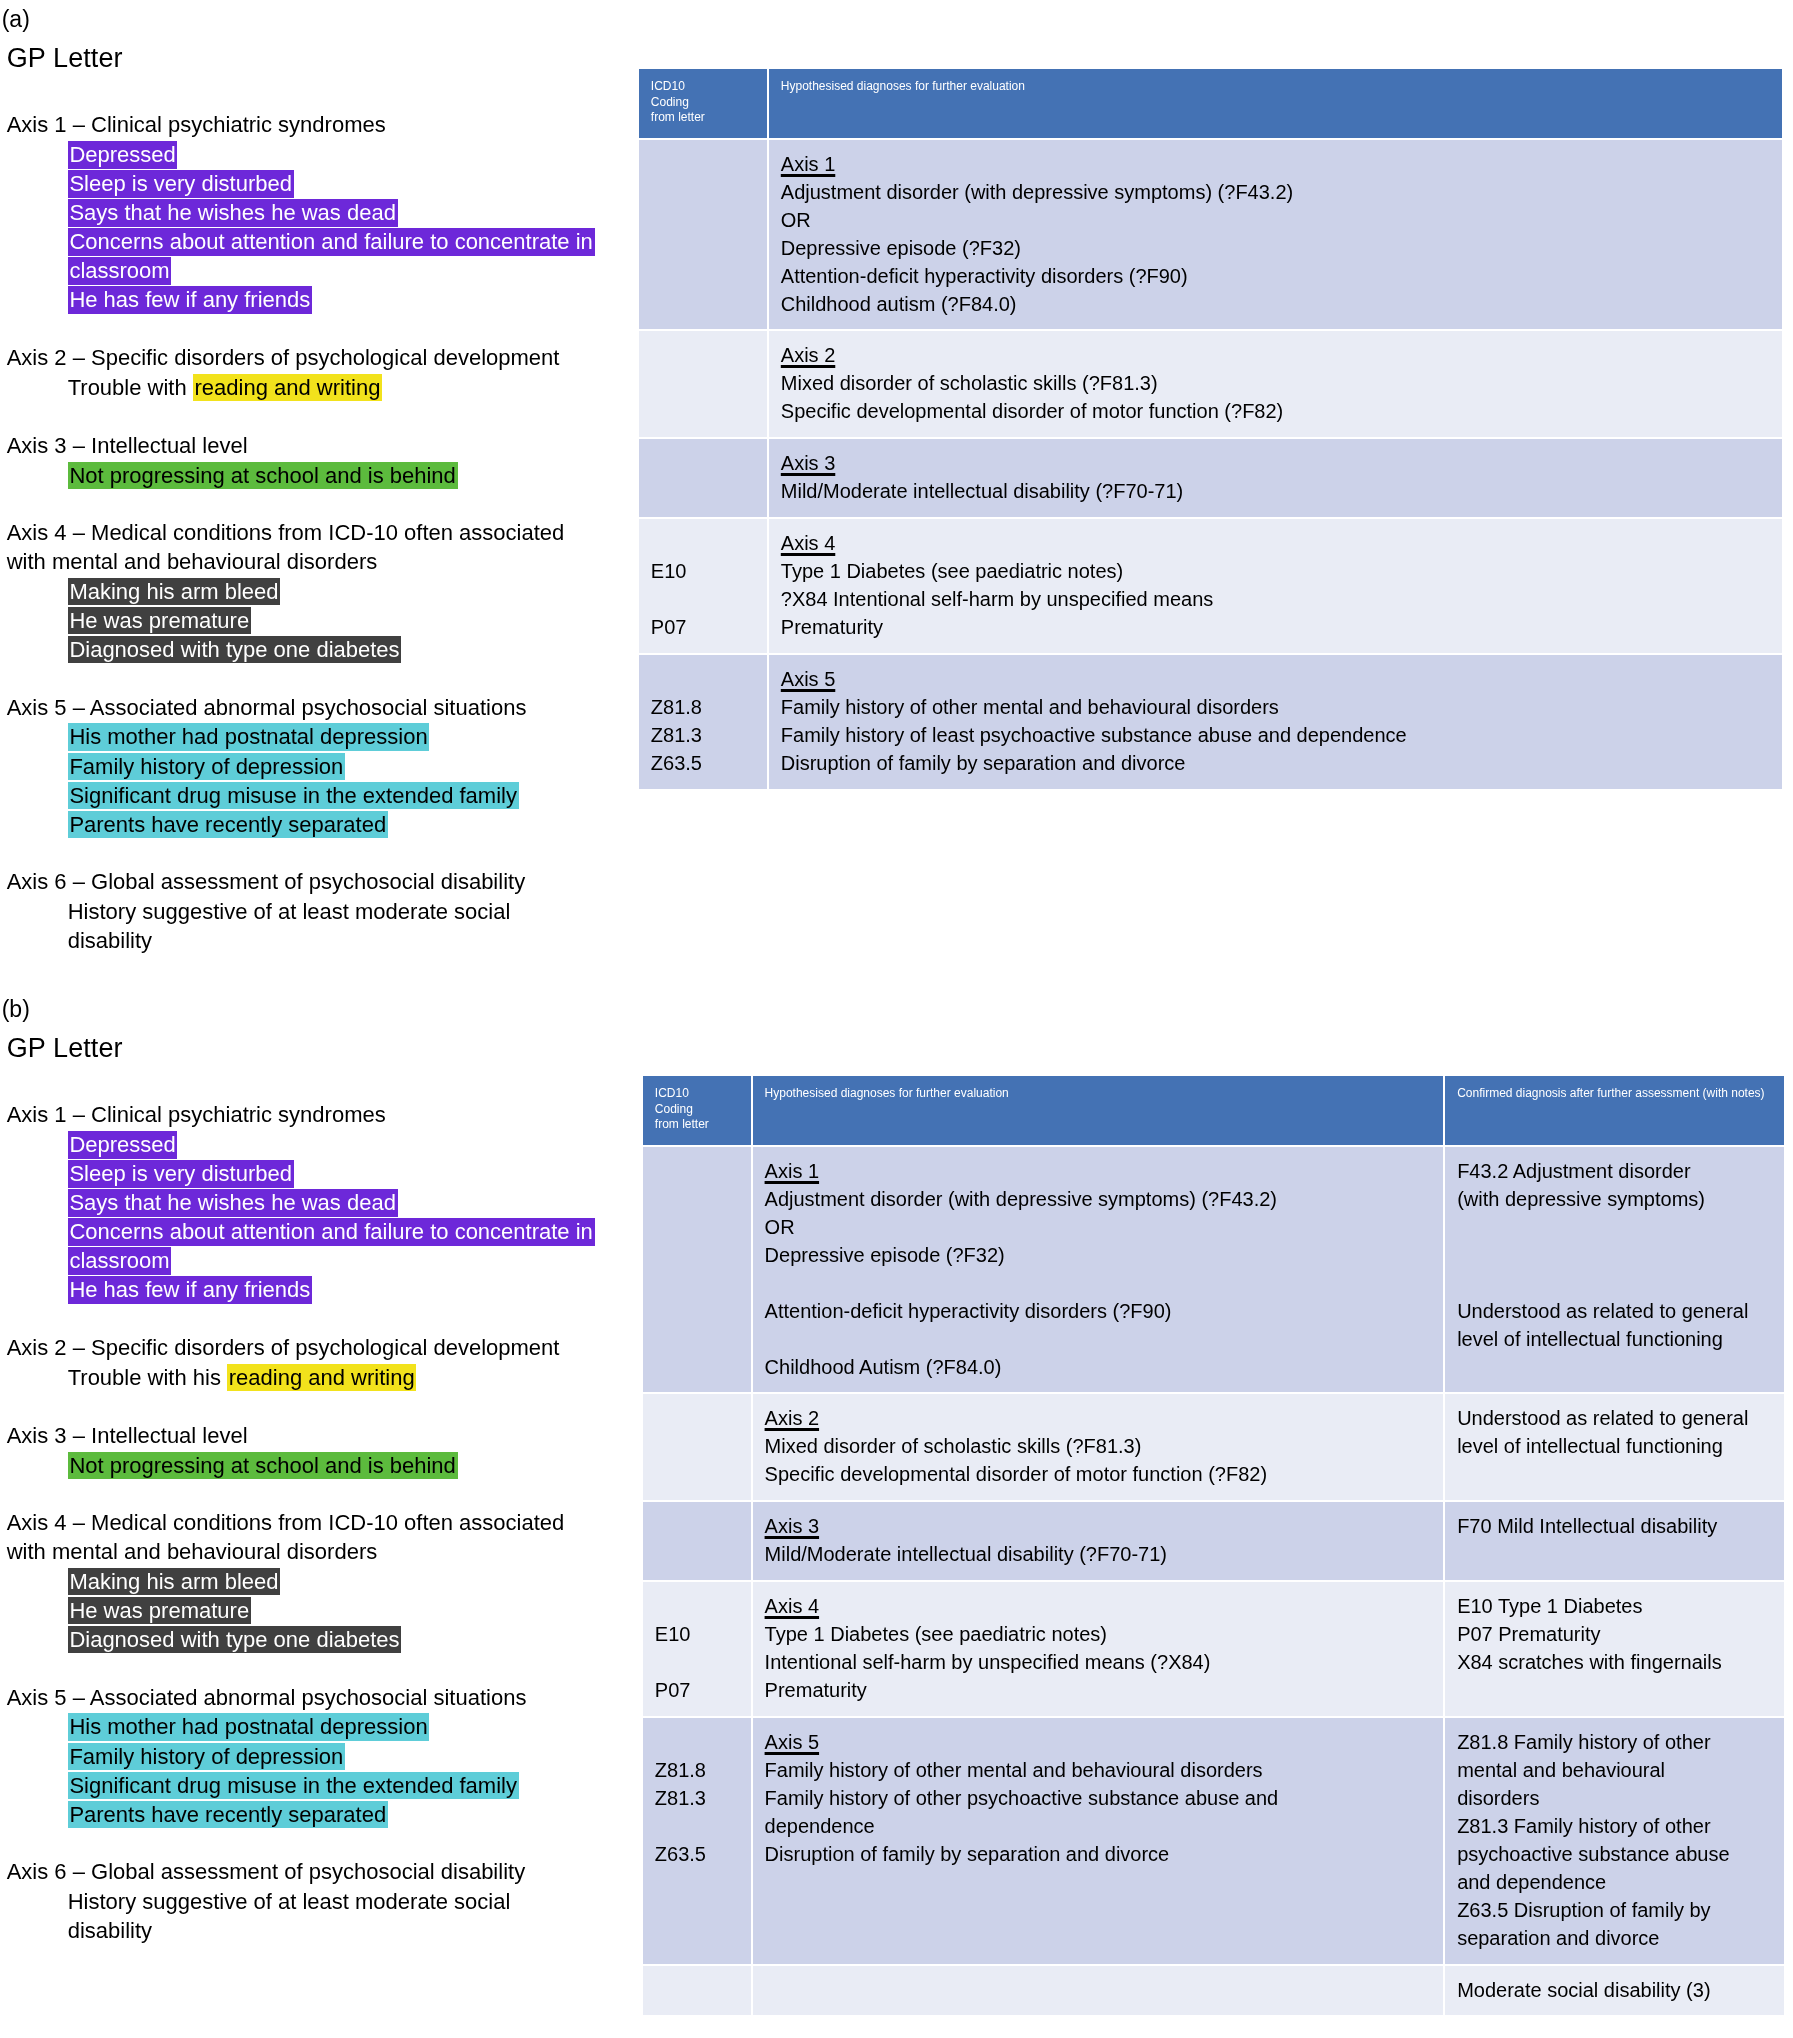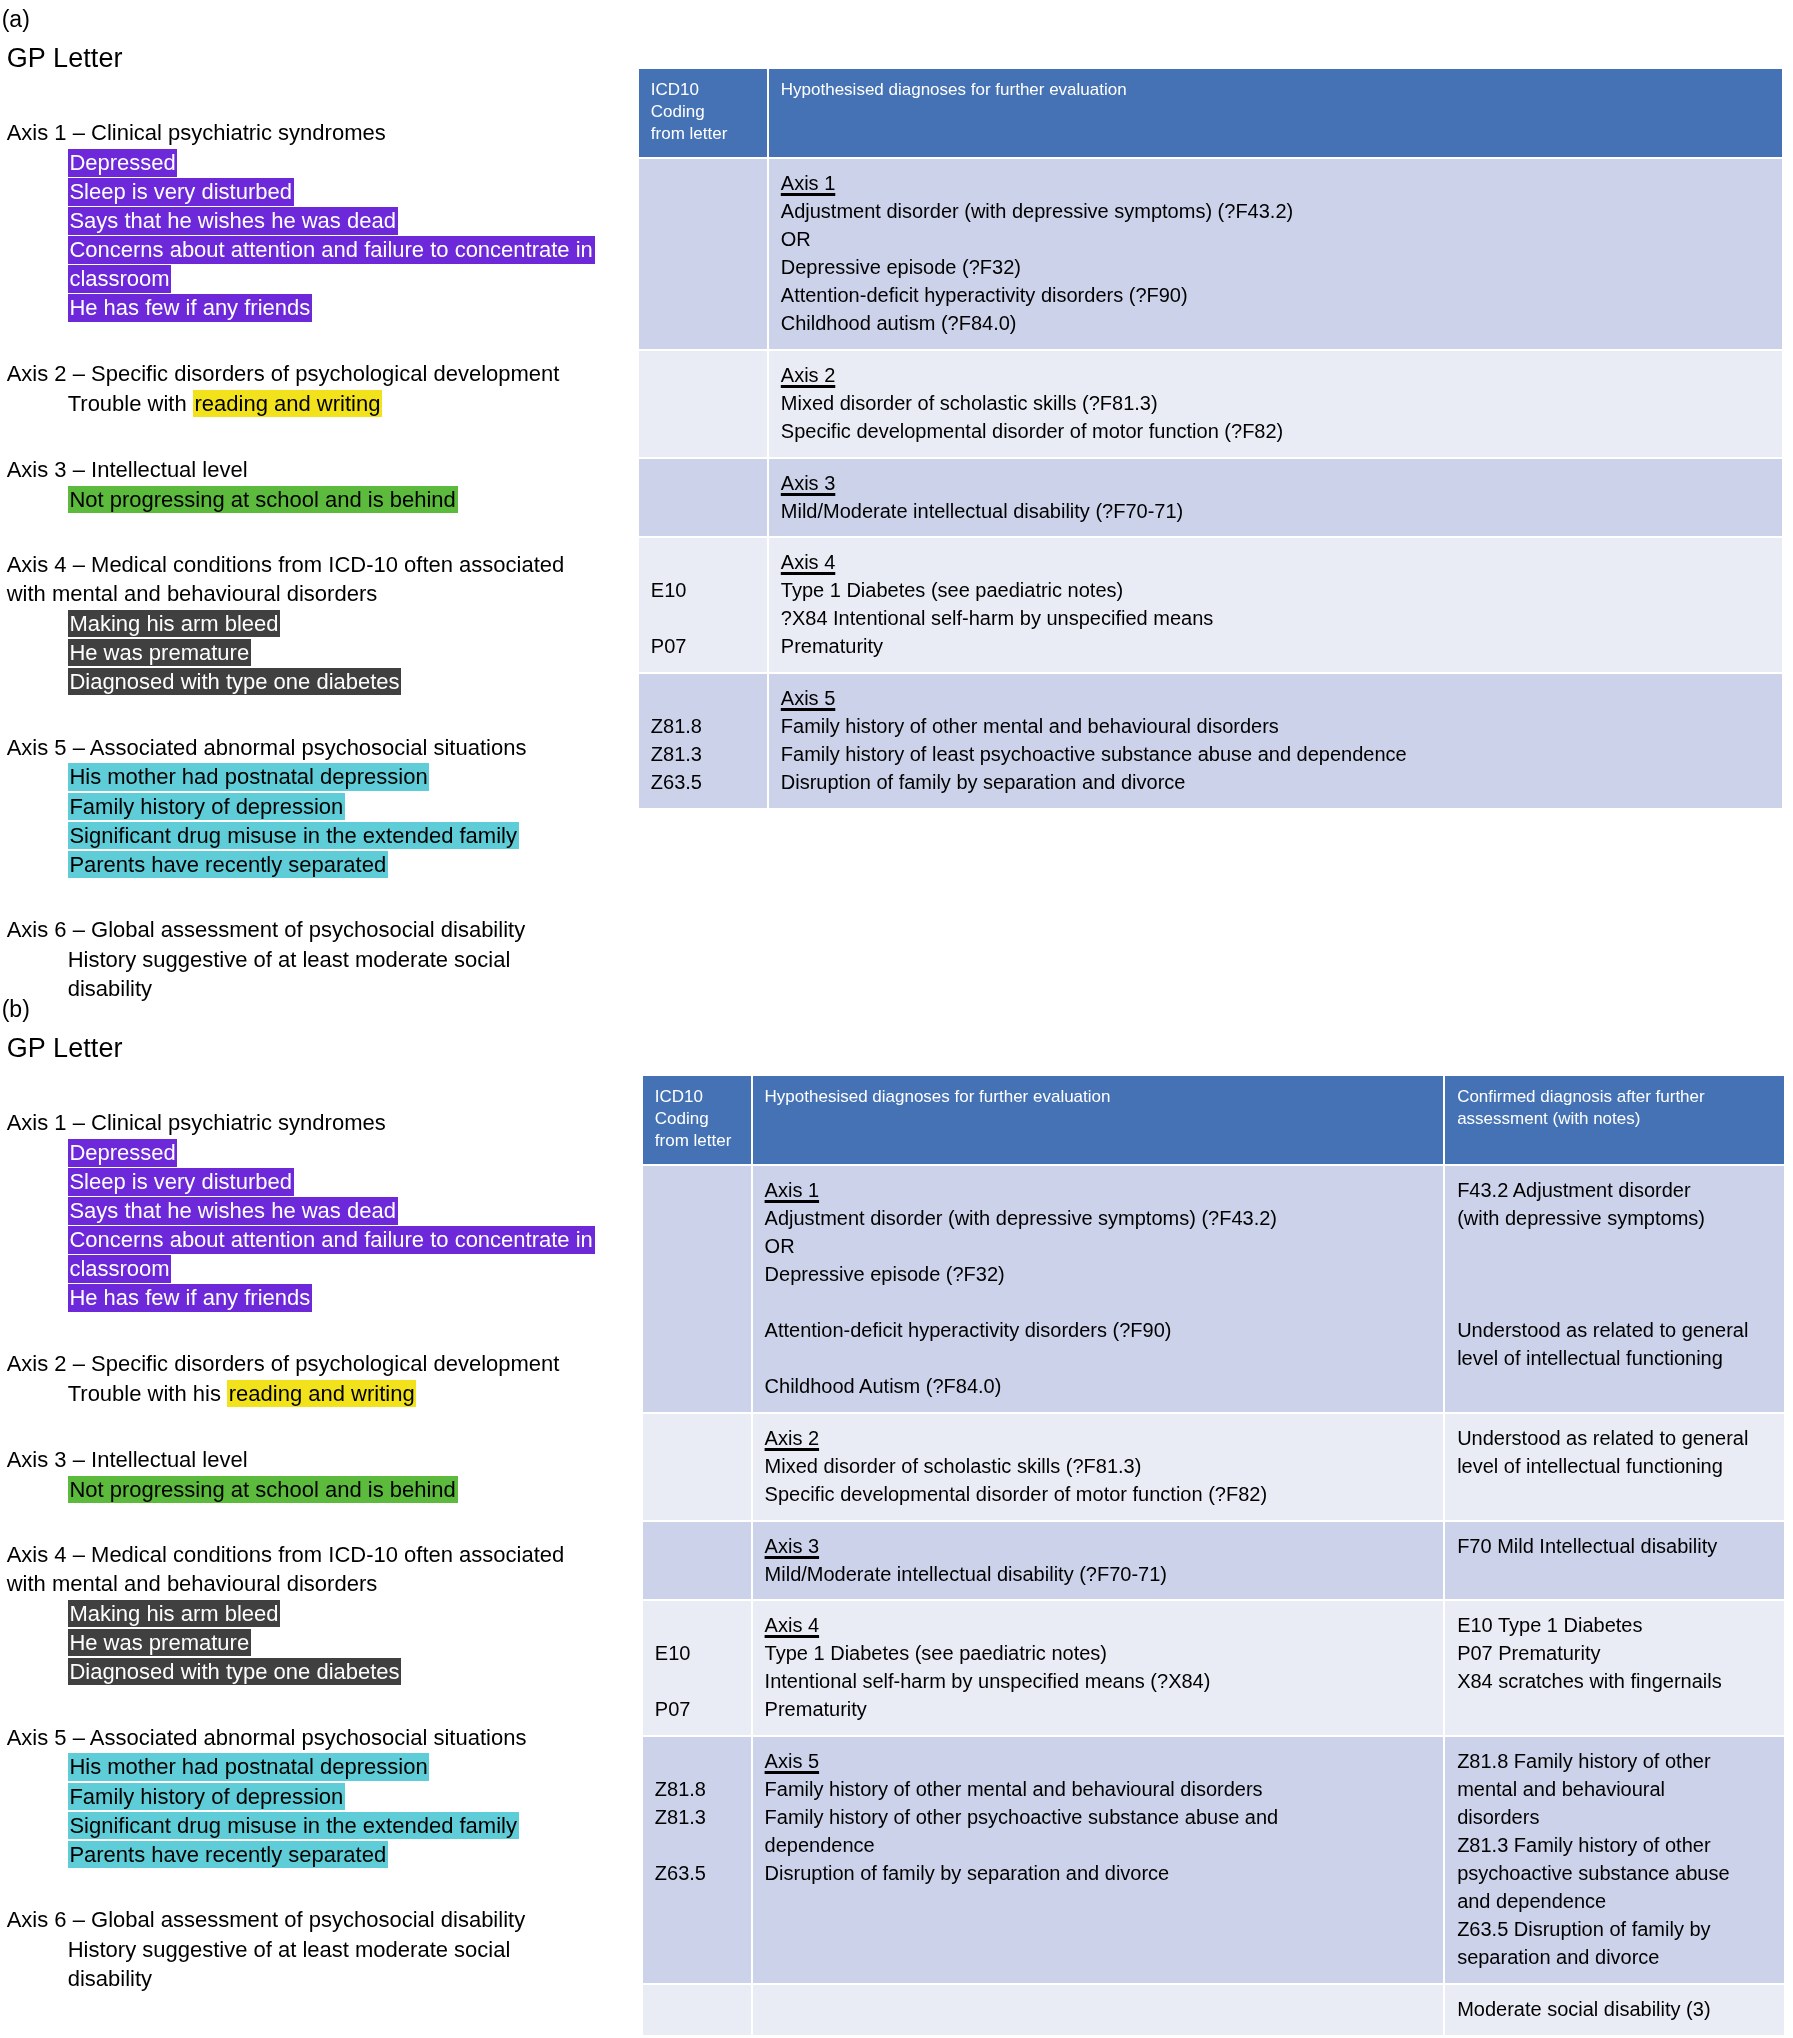--- a/index.html
+++ b/index.html
@@ -43,21 +43,21 @@
     width: 590px;
     top: 0;
   }
   .letter-title {
     font-size: 27px;
     line-height: 1.2;
     margin: 0 0 0 0;
     padding-top: 10px;
     letter-spacing: 0.1px;
   }
-  .axis-block { margin-top: 16px; }
+  .axis-block { margin-top: 8px; }
   .axis-heading {
     font-size: 22px;
     line-height: 1.30;
     margin: 0;
     white-space: pre-line;
   }
   .letter-items {
     margin: 0;
     padding: 0;
     list-style: none;
@@ -93,21 +93,21 @@
   }
   #table-a { left: 637px; top: 35px; width: 1147px; }
   #table-b { left: 641px; top: 52px; width: 1145px; }
 
   .tbl th {
     background: #4472b4;
     color: #ffffff;
     font-weight: normal;
     text-align: left;
     vertical-align: top;
-    font-size: 17px;
+    font-size: 12px;
     line-height: 1.30;
     padding: 10px 10px 11.8px 11.8px;
   }
   .tbl td {
     vertical-align: top;
     text-align: left;
     font-size: 20px;
     line-height: 1.40;
     padding: 10px 10px 11.8px 11.8px;
     color: #000000;

